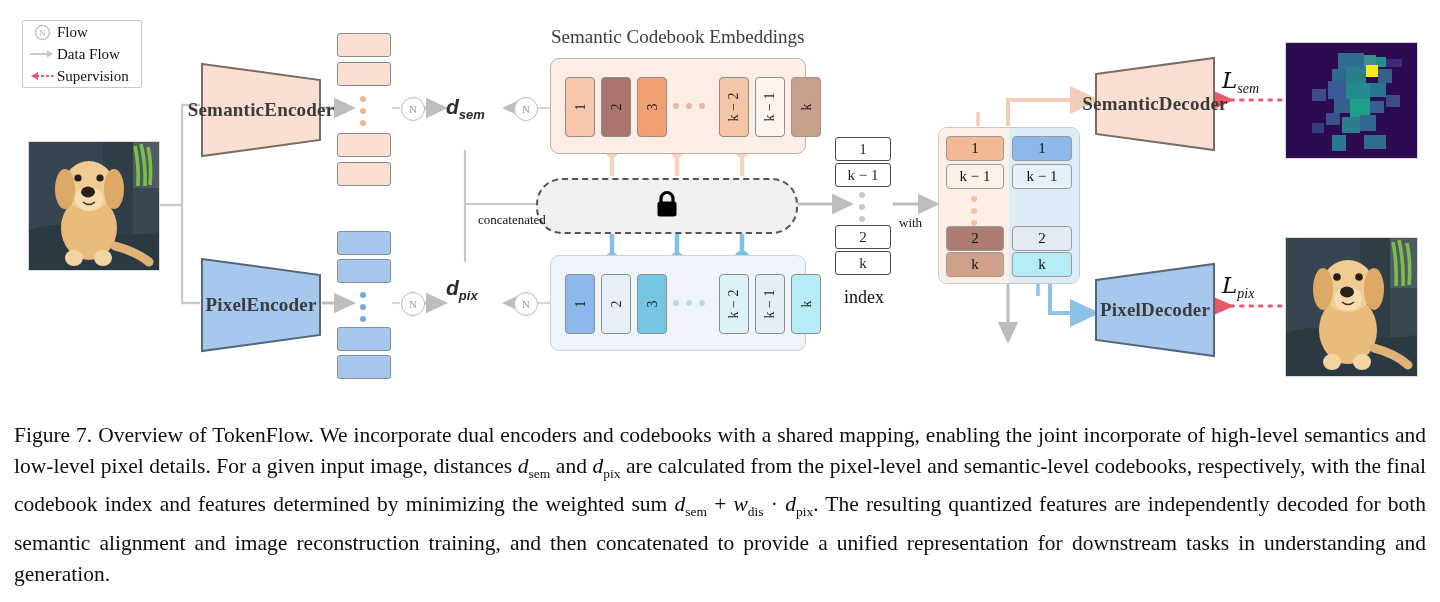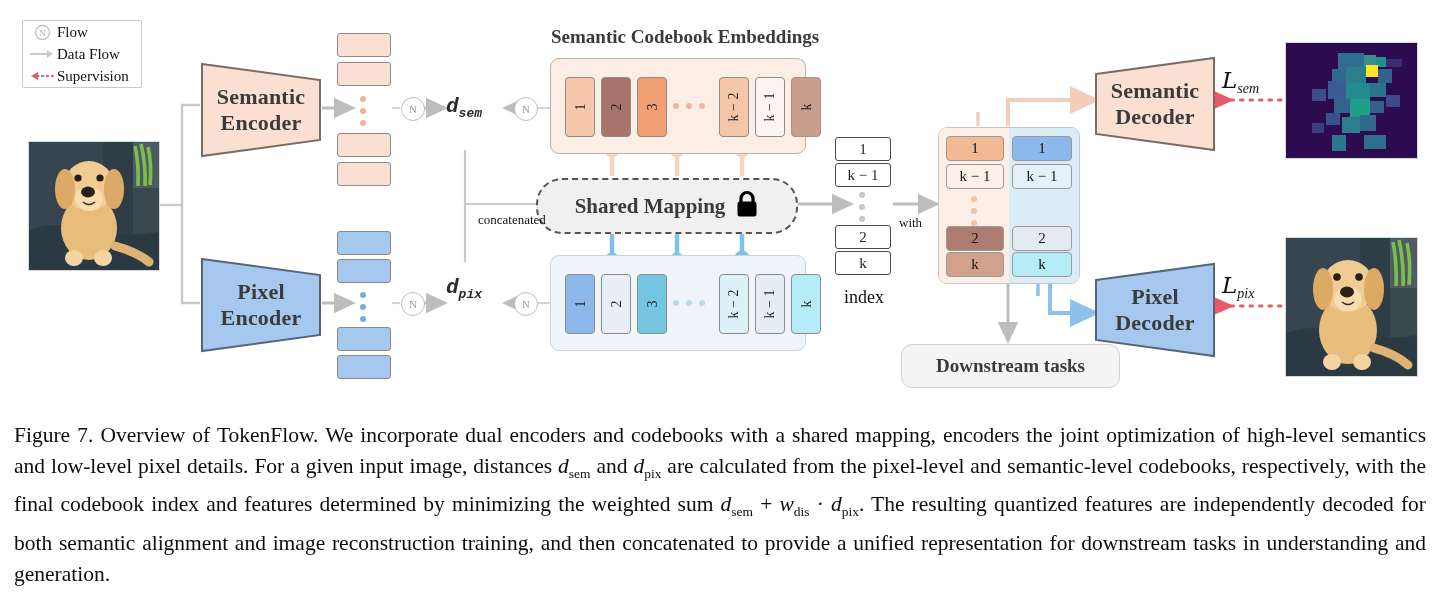--- a/index.html
+++ b/index.html
@@ -3,26 +3,26 @@
 <meta charset="utf-8">
 <style>
   html,body{margin:0;padding:0;background:#ffffff;}
   body{width:1440px;height:602px;overflow:hidden;
        font-family:"Liberation Serif","DejaVu Serif",serif;color:#231f20;}
   #stage{position:relative;width:1440px;height:602px;}
 
   
   .trap{position:absolute;}
   .trap svg{display:block;}
-  .trap-label{position:absolute;inset:0;display:flex;flex-direction:column;
+  .trap-label{position:absolute;inset:0;display:flex;
     align-items:center;justify-content:center;font-weight:bold;
     font-family:"Liberation Serif","DejaVu Serif",serif;color:#3b3b3b;
-    font-size:22px;line-height:1.18;letter-spacing:.2px;pointer-events:none;}
-
-  .sect-title{position:absolute;font-weight:bold;font-size:19px;color:#3b3b3b;
+    font-size:19px;line-height:1.18;letter-spacing:.2px;pointer-events:none;}
+
+  .sect-title{position:absolute;font-weight:normal;font-size:19px;color:#3b3b3b;
     font-family:"Liberation Serif","DejaVu Serif",serif;white-space:nowrap;text-align:right;}
 
   
   #legend{position:absolute;left:22px;top:20px;width:118px;height:66px;
     border:1px solid #c9c9c9;background:#fff;border-radius:2px;}
   .leg-row{display:flex;align-items:center;height:22px;padding-left:4px;}
   .leg-ic{width:30px;height:20px;display:flex;align-items:center;justify-content:center;}
   .leg-tx{font-size:15px;color:#111;font-family:"Liberation Serif","DejaVu Serif",serif;}
 
   
@@ -80,21 +80,21 @@
   
   .loss{position:absolute;font-size:21px;font-style:italic;color:#111;
     font-family:"Liberation Serif","DejaVu Serif",serif;white-space:nowrap;}
   .loss .cal{font-size:23px;font-style:italic;font-family:"DejaVu Serif",serif;}
   .loss sub{font-size:14px;font-style:italic;}
 
   
   .tiny{position:absolute;font-size:13px;color:#111;
     font-family:"Liberation Serif","DejaVu Serif",serif;}
   .dlabel{position:absolute;font-size:21px;font-weight:bold;font-style:italic;
-    color:#2b2b2b;font-family:Liberation Mono, monospace;white-space:nowrap;}
+    color:#2b2b2b;font-family:Liberation Sans, sans-serif;white-space:nowrap;}
   .dlabel sub{font-size:13px;font-style:italic;font-weight:bold;}
 
   
   #caption{position:absolute;left:14px;top:420px;width:1412px;
     font-size:21.5px;line-height:31px;color:#0d0d0d;text-align:justify;
     font-family:"Liberation Serif","DejaVu Serif",serif;}
   #caption i{font-style:italic;}
   #caption sub{font-size:13.5px;font-style:normal;}
 
   
@@ -344,21 +344,20 @@
       </div>
     <div class="cb-cell" style="left:204px;top:18px;width:28px;height:58px;background:#e6eef5;">
         <span>k − 1</span>
       </div>
     <div class="cb-cell" style="left:240px;top:18px;width:28px;height:58px;background:#b5ecf7;">
         <span>k</span>
       </div>
   </div>
 
   <div id="sharedmap">
-    <div class="smtxt">Shared Mapping</div>
     <span>
       <svg width="24" height="28" viewBox="0 0 24 28">
         <path d="M6,12 v-3.5 a6,6 0 0 1 12,0 V12" fill="none" stroke="#000" stroke-width="3.2"></path>
         <rect x="2.5" y="11.5" width="19" height="15" rx="2.5" fill="#000"></rect>
       </svg>
     </span>
   </div>
   <div class="tiny" style="left:478px;top:212px;">concatenated</div>
 
   <div class="idxbox" style="left:835px;top:137px;">
@@ -410,23 +409,20 @@
         <span>k − 1</span>
       </div>
     <div class="qcell" style="left:73px;top:98px;width:58px;background:#e4eaf4;">
         <span>2</span>
       </div>
     <div class="qcell" style="left:73px;top:124px;width:58px;background:#b5ecf7;">
         <span>k</span>
       </div>
   </div>
 
-  <div id="downstream">
-    <span>Downstream tasks</span>
-  </div>
 
   <div class="trap" style="left:1094px;top:56px;width:122px;height:96px;">
     <svg width="122" height="96" viewBox="0 0 122 96">
         <path d="M2,18 L120,2 L120,94 L2,78 Z" fill="#fadfd2" stroke="#7a6b63" stroke-width="2"></path>
       </svg>
     <div class="trap-label">
       <span>Semantic</span>
       <span>Decoder</span>
     </div>
   </div>
@@ -495,21 +491,21 @@
       <circle cx="51" cy="39" r="3.8" fill="#26201a"></circle>
       <circle cx="73" cy="39" r="3.8" fill="#26201a"></circle>
       <path d="M56 64 q6 5 12 0" stroke="#3a2c20" stroke-width="1.6" fill="none"></path>
       <ellipse cx="46" cy="124" rx="9" ry="8" fill="#f2d5a2"></ellipse>
       <ellipse cx="76" cy="124" rx="9" ry="8" fill="#f2d5a2"></ellipse>
       <path d="M88 110 q22 6 34 17" stroke="#dfb275" stroke-width="9" fill="none" stroke-linecap="round"></path>
     </svg>
   </div>
 
   <div id="caption">
-    <span><span>Figure 7.</span><span> Overview of TokenFlow. We incorporate dual encoders and codebooks with a shared mapping, encoders the joint optimization</span></span>
+    <span><span>Figure 7.</span><span> Overview of TokenFlow. We incorporate dual encoders and codebooks with a shared mapping, enabling the joint incorporate</span></span>
     <span><span>of high-level semantics and low-level pixel details.  For a given input image, distances </span><i>d</i><sub>sem</sub><span> and </span><i>d</i><sub>pix</sub><span> are calculated from the pixel-level</span></span>
     <span>and semantic-level codebooks, respectively, with the final codebook index and features determined by minimizing the weighted sum</span>
     <span> <i>d</i><sub>sem</sub><span> + </span><i>w</i><sub>dis</sub><span> · </span><i>d</i><sub>pix</sub><span>.  The resulting quantized features are independently decoded for both semantic alignment and image reconstruction</span></span>
     <span>training, and then concatenated to provide a unified representation for downstream tasks in understanding and generation.</span>
   </div>
 
 
 </div>
 
 </body></html>

